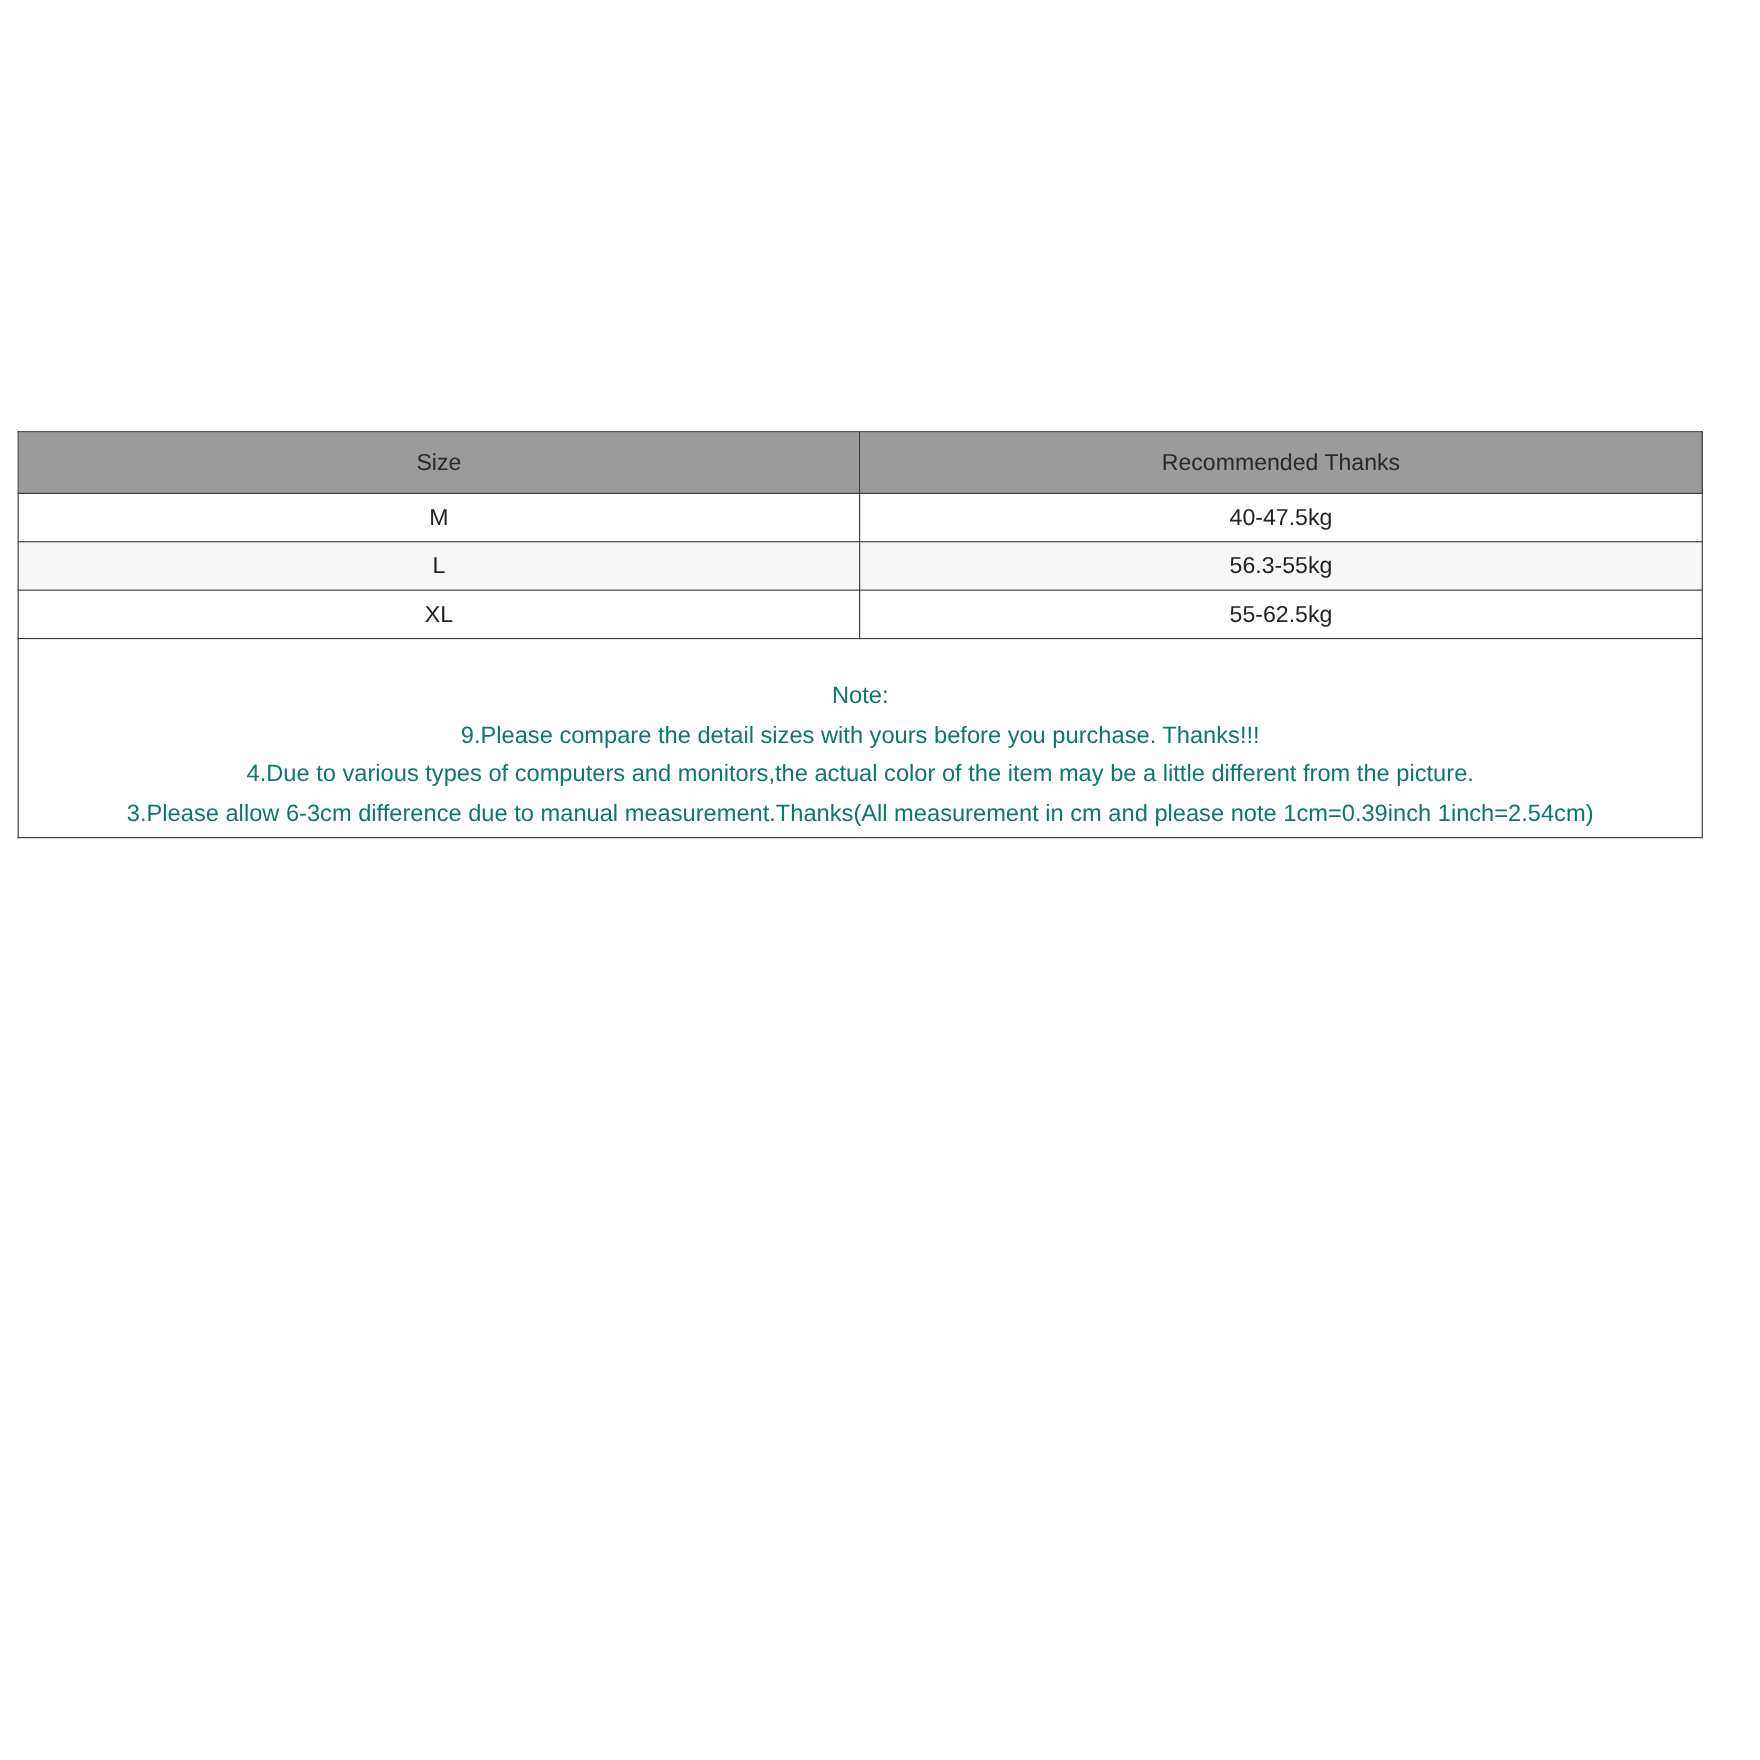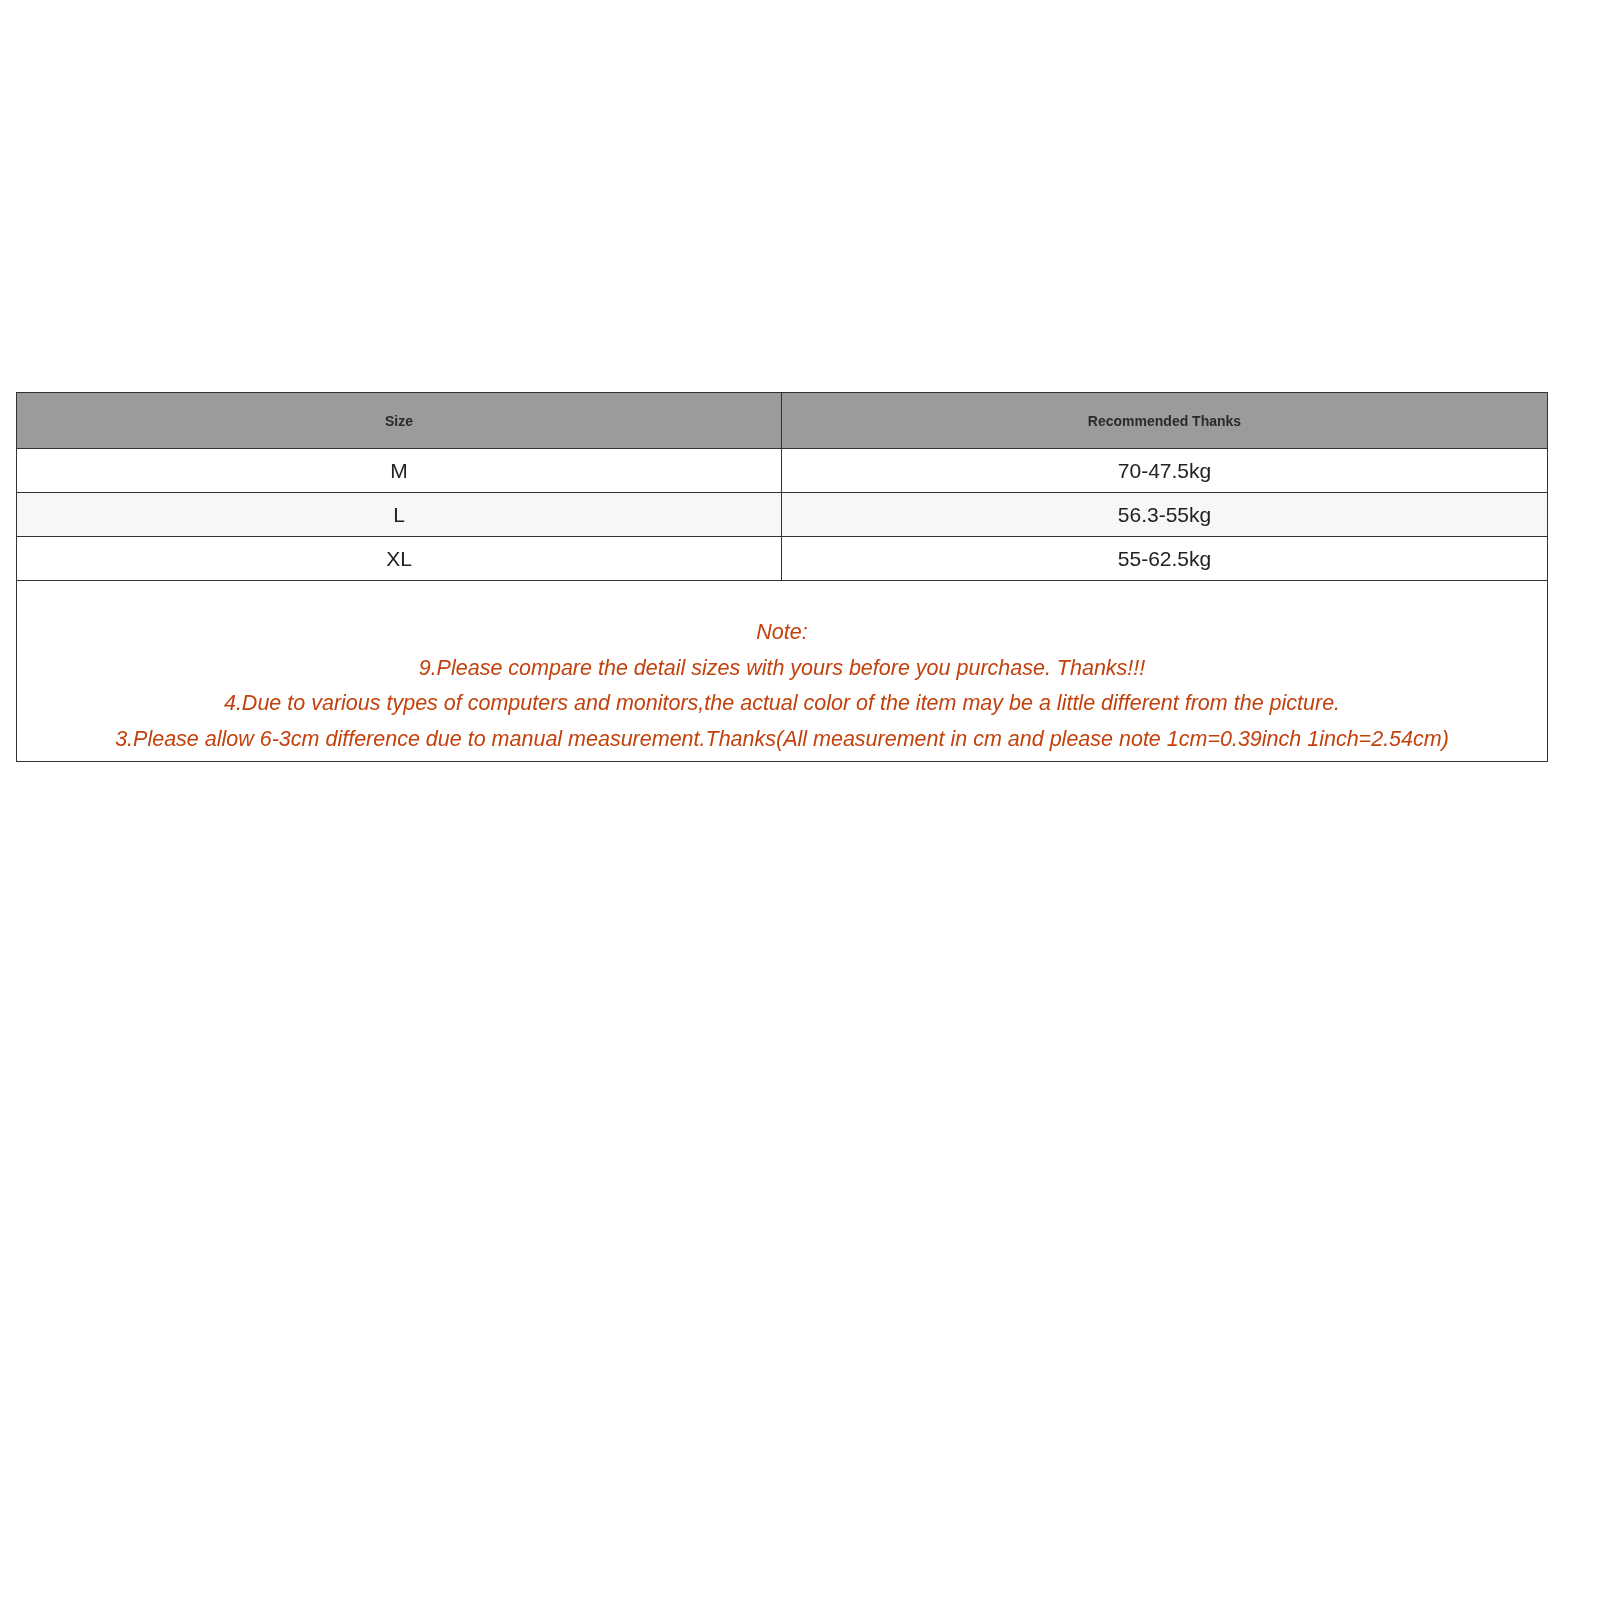--- a/index.html
+++ b/index.html
@@ -5,42 +5,42 @@
     html, body { margin: 0; padding: 0; background: #ffffff; }
     body { width: 1600px; height: 1600px; position: relative; font-family: "Liberation Sans", sans-serif; }
     .size-table {
       position: absolute; left: 16px; top: 392px; width: 1532px;
       border-collapse: collapse; table-layout: fixed;
     }
     .size-table td, .size-table th {
       border: 1.5px solid #333333; text-align: center; padding: 0;
     }
     .size-table th {
-      background: #9b9b9b; height: 55px; font-weight: bold; font-size: 14px; color: #2a2a2a;
+      background: #9b9b9b; height: 55px; font-weight: normal; font-size: 21px; color: #2a2a2a;
     }
     .size-table td { height: 43px; font-size: 21px; color: #222222; }
     .size-table tr.alt td { background: #f7f7f7; }
     .col-size { width: 764px; }
     .notes-cell { height: 176px !important; vertical-align: bottom; padding-bottom: 4px !important; }
-    .note-line { color: #c2410c; font-size: 21.5px; line-height: 35.5px; white-space: nowrap; font-style: italic; }
+    .note-line { color: #0f766e; font-size: 21.5px; line-height: 35.5px; white-space: nowrap; }
   </style>
 </head>
 <body>
 
 <table class="size-table">
   <thead>
     <tr>
       <th class="col-size">Size</th>
       <th>Recommended Thanks</th>
     </tr>
   </thead>
   <tbody>
     <tr>
       <td>M</td>
-      <td>70-47.5kg</td>
+      <td>40-47.5kg</td>
     </tr>
     <tr class="alt">
       <td>L</td>
       <td>56.3-55kg</td>
     </tr>
     <tr>
       <td>XL</td>
       <td>55-62.5kg</td>
     </tr>
     <tr>

